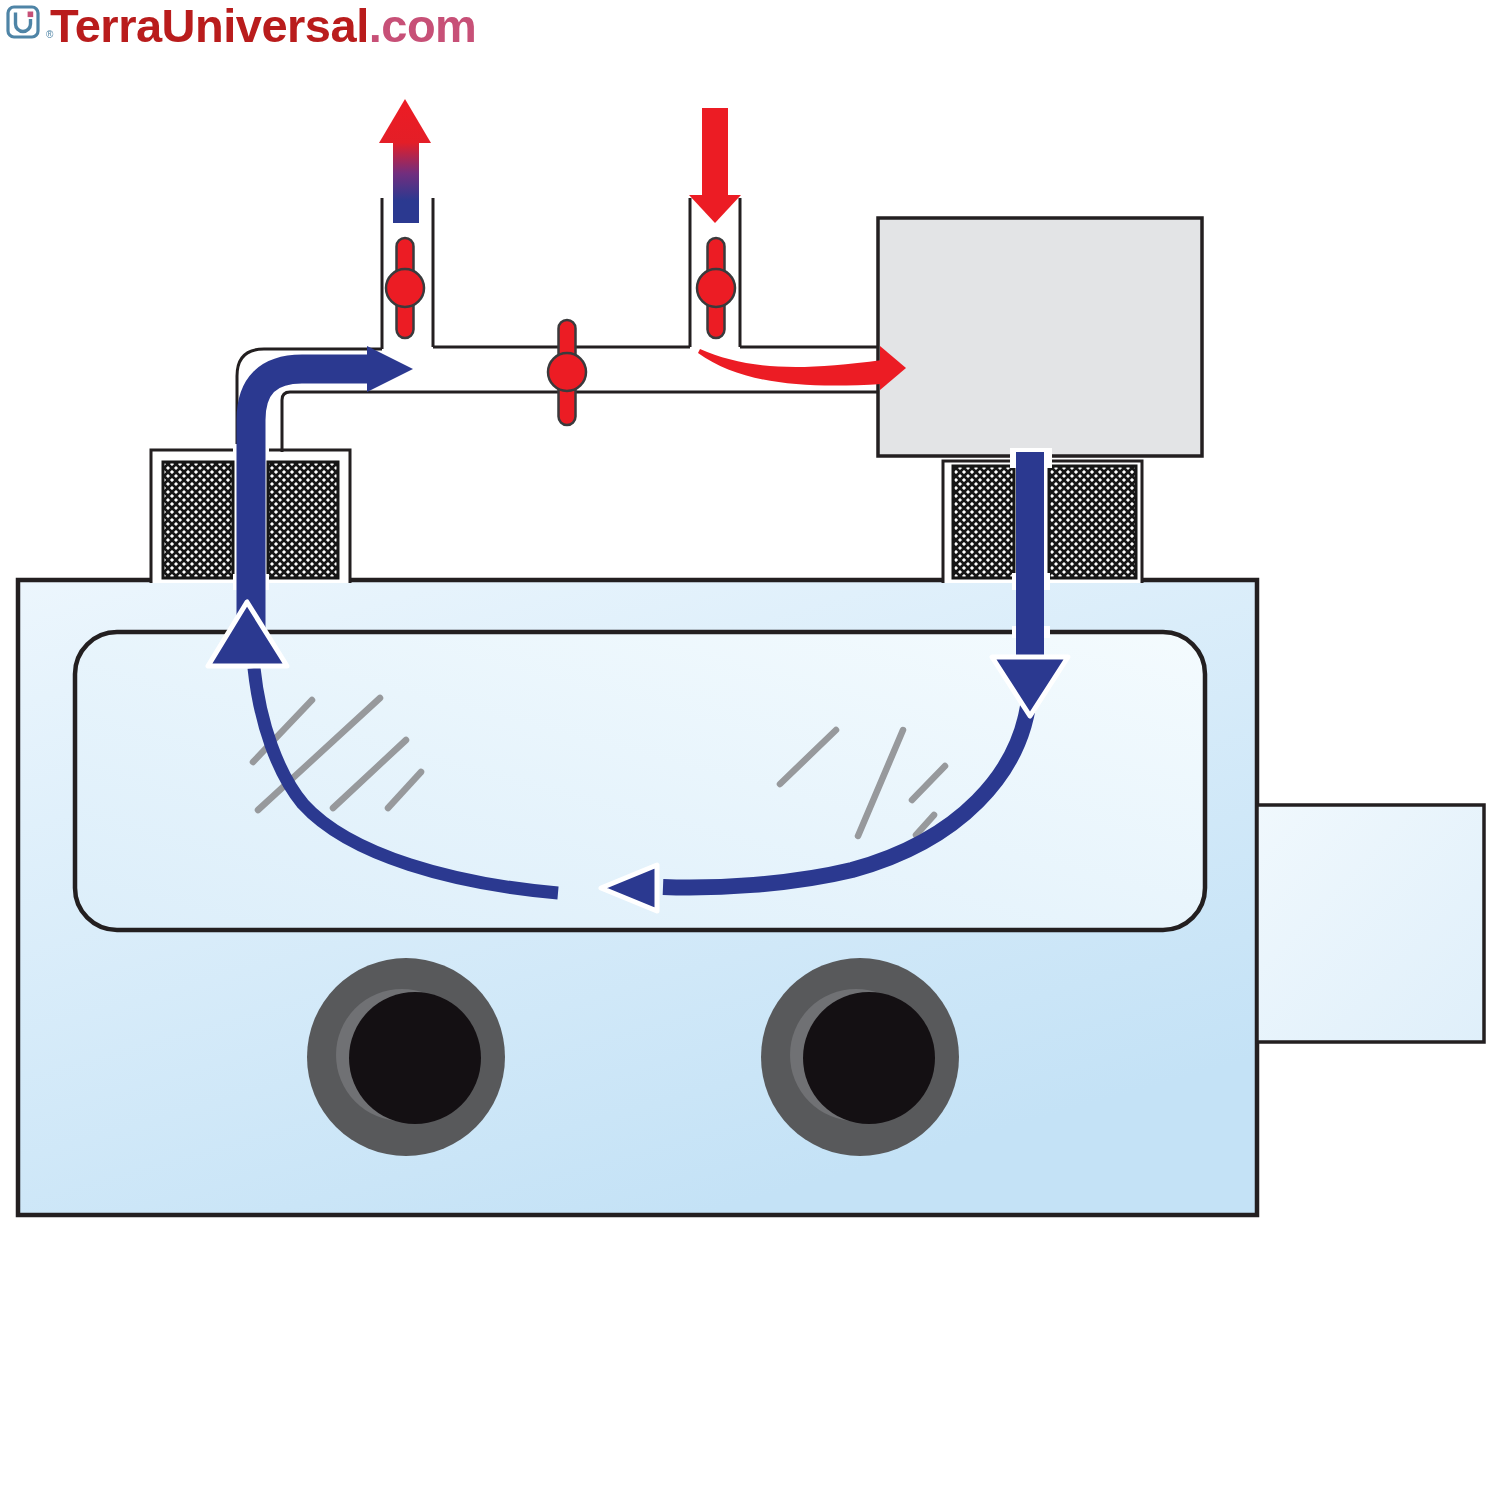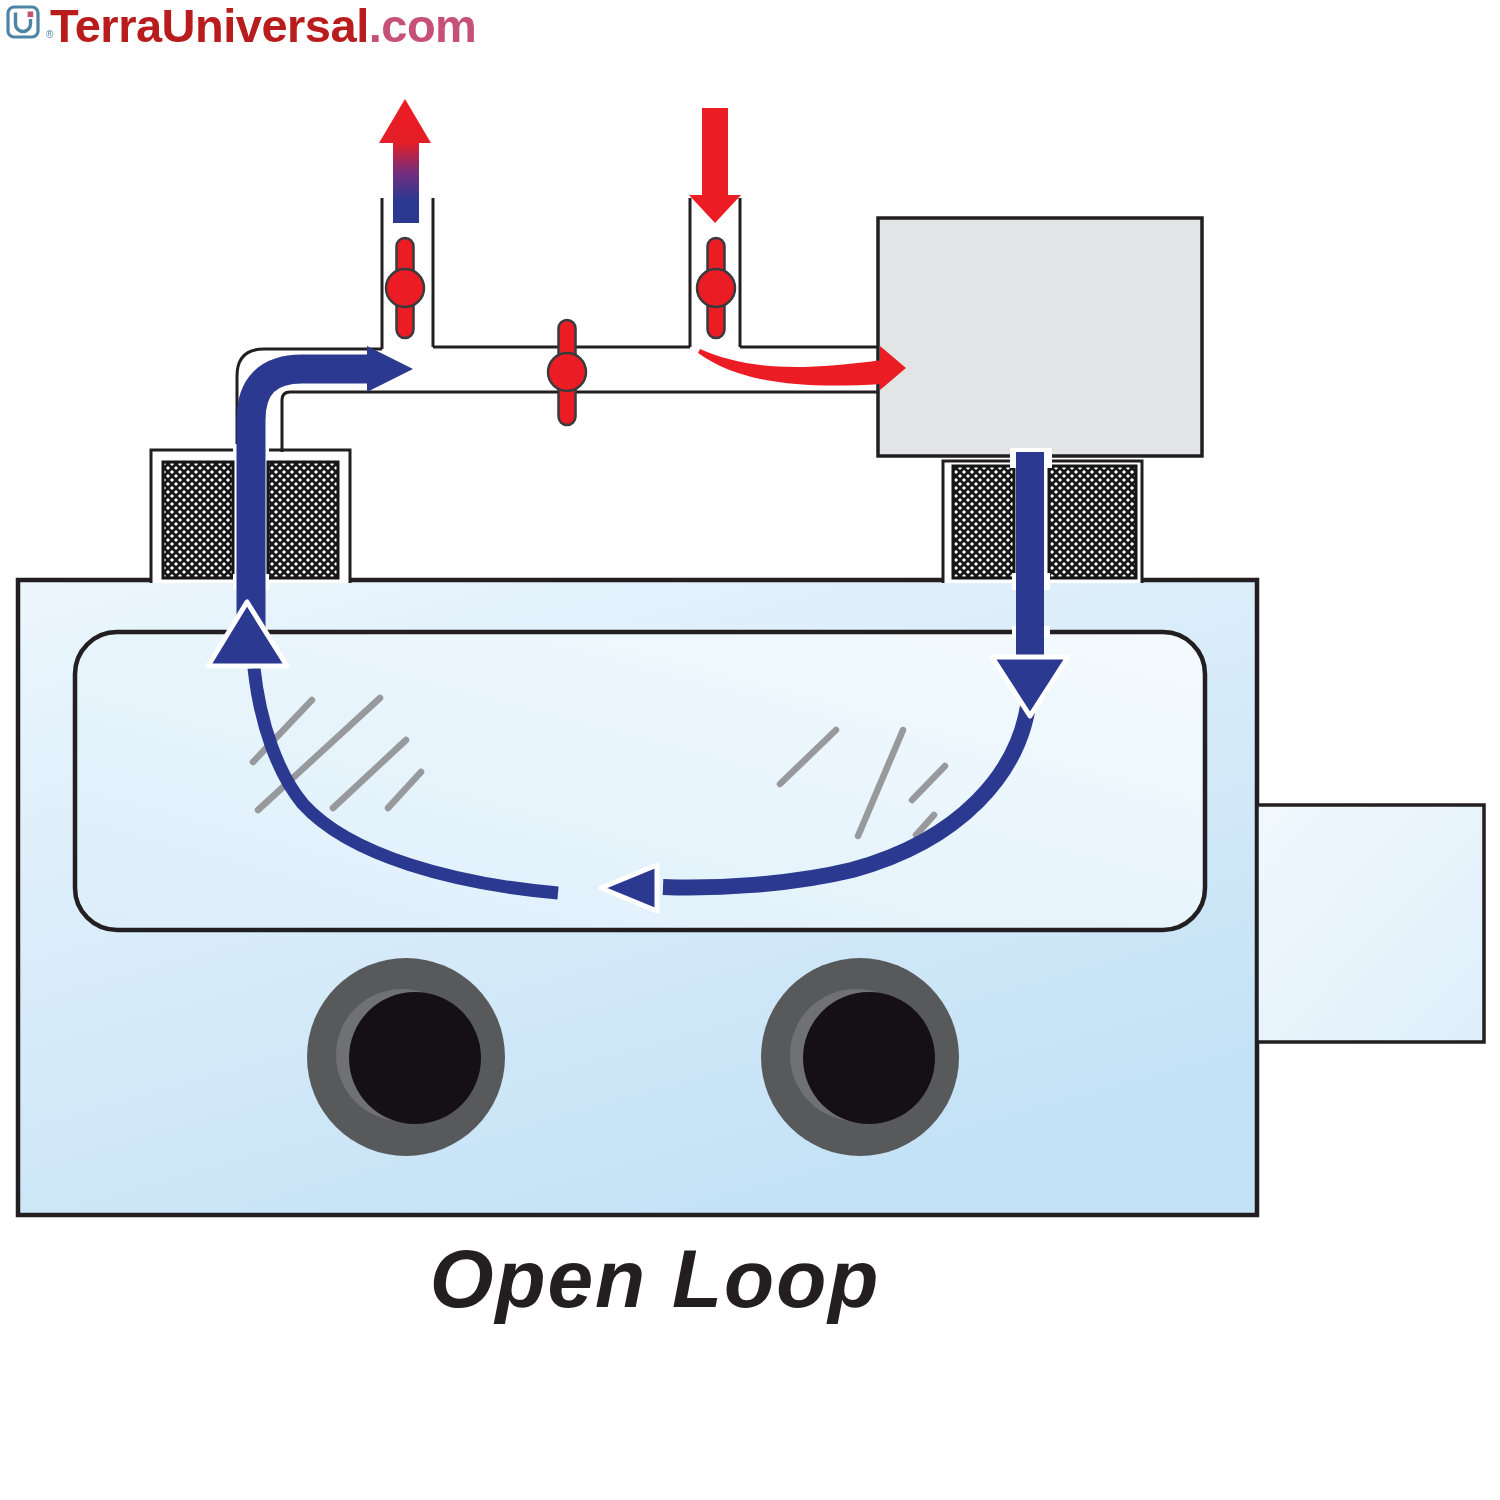--- a/index.html
+++ b/index.html
@@ -153,15 +153,14 @@
 <div class="logo">
   <svg class="logo-icon" viewBox="0 0 34 34">
     <rect x="2" y="2" width="30" height="30" rx="6" fill="#ffffff" stroke="#4E84A6" stroke-width="3.2"></rect>
     <path d="M9.5,7.5 V19 a7.5,7.5 0 0 0 15,0 V14" fill="none" stroke="#4E84A6" stroke-width="3.4"></path>
     <rect x="21.6" y="6.5" width="5.6" height="5.6" fill="#C75077"></rect>
   </svg>
   <span class="logo-reg">®</span>
   <span class="logo-text"><span class="brand">TerraUniversal</span><span class="tld">.com</span></span>
 </div>
 
-<div class="title">Open Loop</div>
 
 </div>
 
 </body></html>

